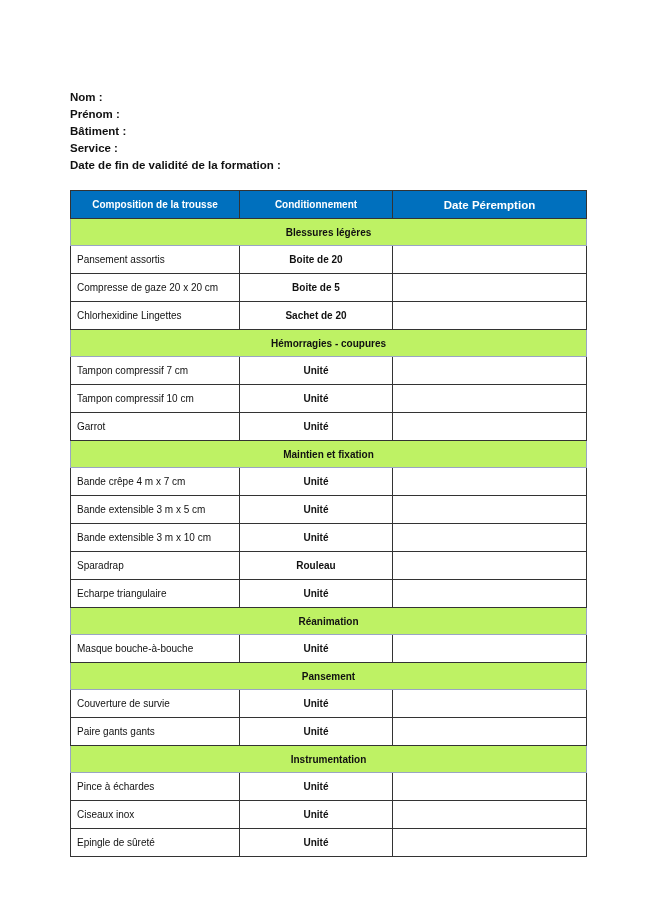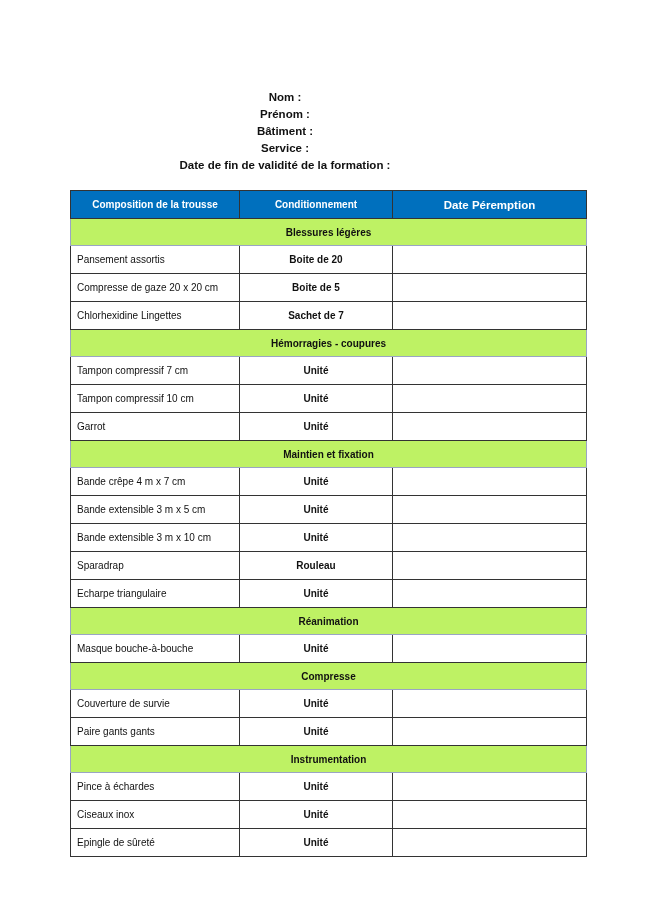--- a/index.html
+++ b/index.html
@@ -47,21 +47,20 @@
     left: 70px;
     top: 89px;
     width: 430px;
   }
   .form-line {
     font-size: 11.5px;
     font-weight: bold;
     color: #111111;
     line-height: 17px;
     white-space: nowrap;
-    text-align: center;
   }
 
   
   .kit-table {
     position: absolute;
     left: 70px;
     top: 190px;
     width: 516px;
     border-collapse: collapse;
     table-layout: fixed;
@@ -159,21 +158,21 @@
           <td class="cell-cond">Boite de 20</td>
           <td class="cell-date"></td>
         </tr>
         <tr class="item-row">
           <td class="cell-name">Compresse de gaze 20 x 20 cm</td>
           <td class="cell-cond">Boite de 5</td>
           <td class="cell-date"></td>
         </tr>
         <tr class="item-row">
           <td class="cell-name">Chlorhexidine Lingettes</td>
-          <td class="cell-cond">Sachet de 7</td>
+          <td class="cell-cond">Sachet de 20</td>
           <td class="cell-date"></td>
         </tr>
         <tr class="section-row">
           <td colspan="3">Hémorragies - coupures</td>
         </tr>
         <tr class="item-row">
           <td class="cell-name">Tampon compressif 7 cm</td>
           <td class="cell-cond">Unité</td>
           <td class="cell-date"></td>
         </tr>
@@ -217,21 +216,21 @@
         </tr>
         <tr class="section-row">
           <td colspan="3">Réanimation</td>
         </tr>
         <tr class="item-row">
           <td class="cell-name">Masque bouche-à-bouche</td>
           <td class="cell-cond">Unité</td>
           <td class="cell-date"></td>
         </tr>
         <tr class="section-row">
-          <td colspan="3">Compresse</td>
+          <td colspan="3">Pansement</td>
         </tr>
         <tr class="item-row">
           <td class="cell-name">Couverture de survie</td>
           <td class="cell-cond">Unité</td>
           <td class="cell-date"></td>
         </tr>
         <tr class="item-row">
           <td class="cell-name">Paire gants gants</td>
           <td class="cell-cond">Unité</td>
           <td class="cell-date"></td>

